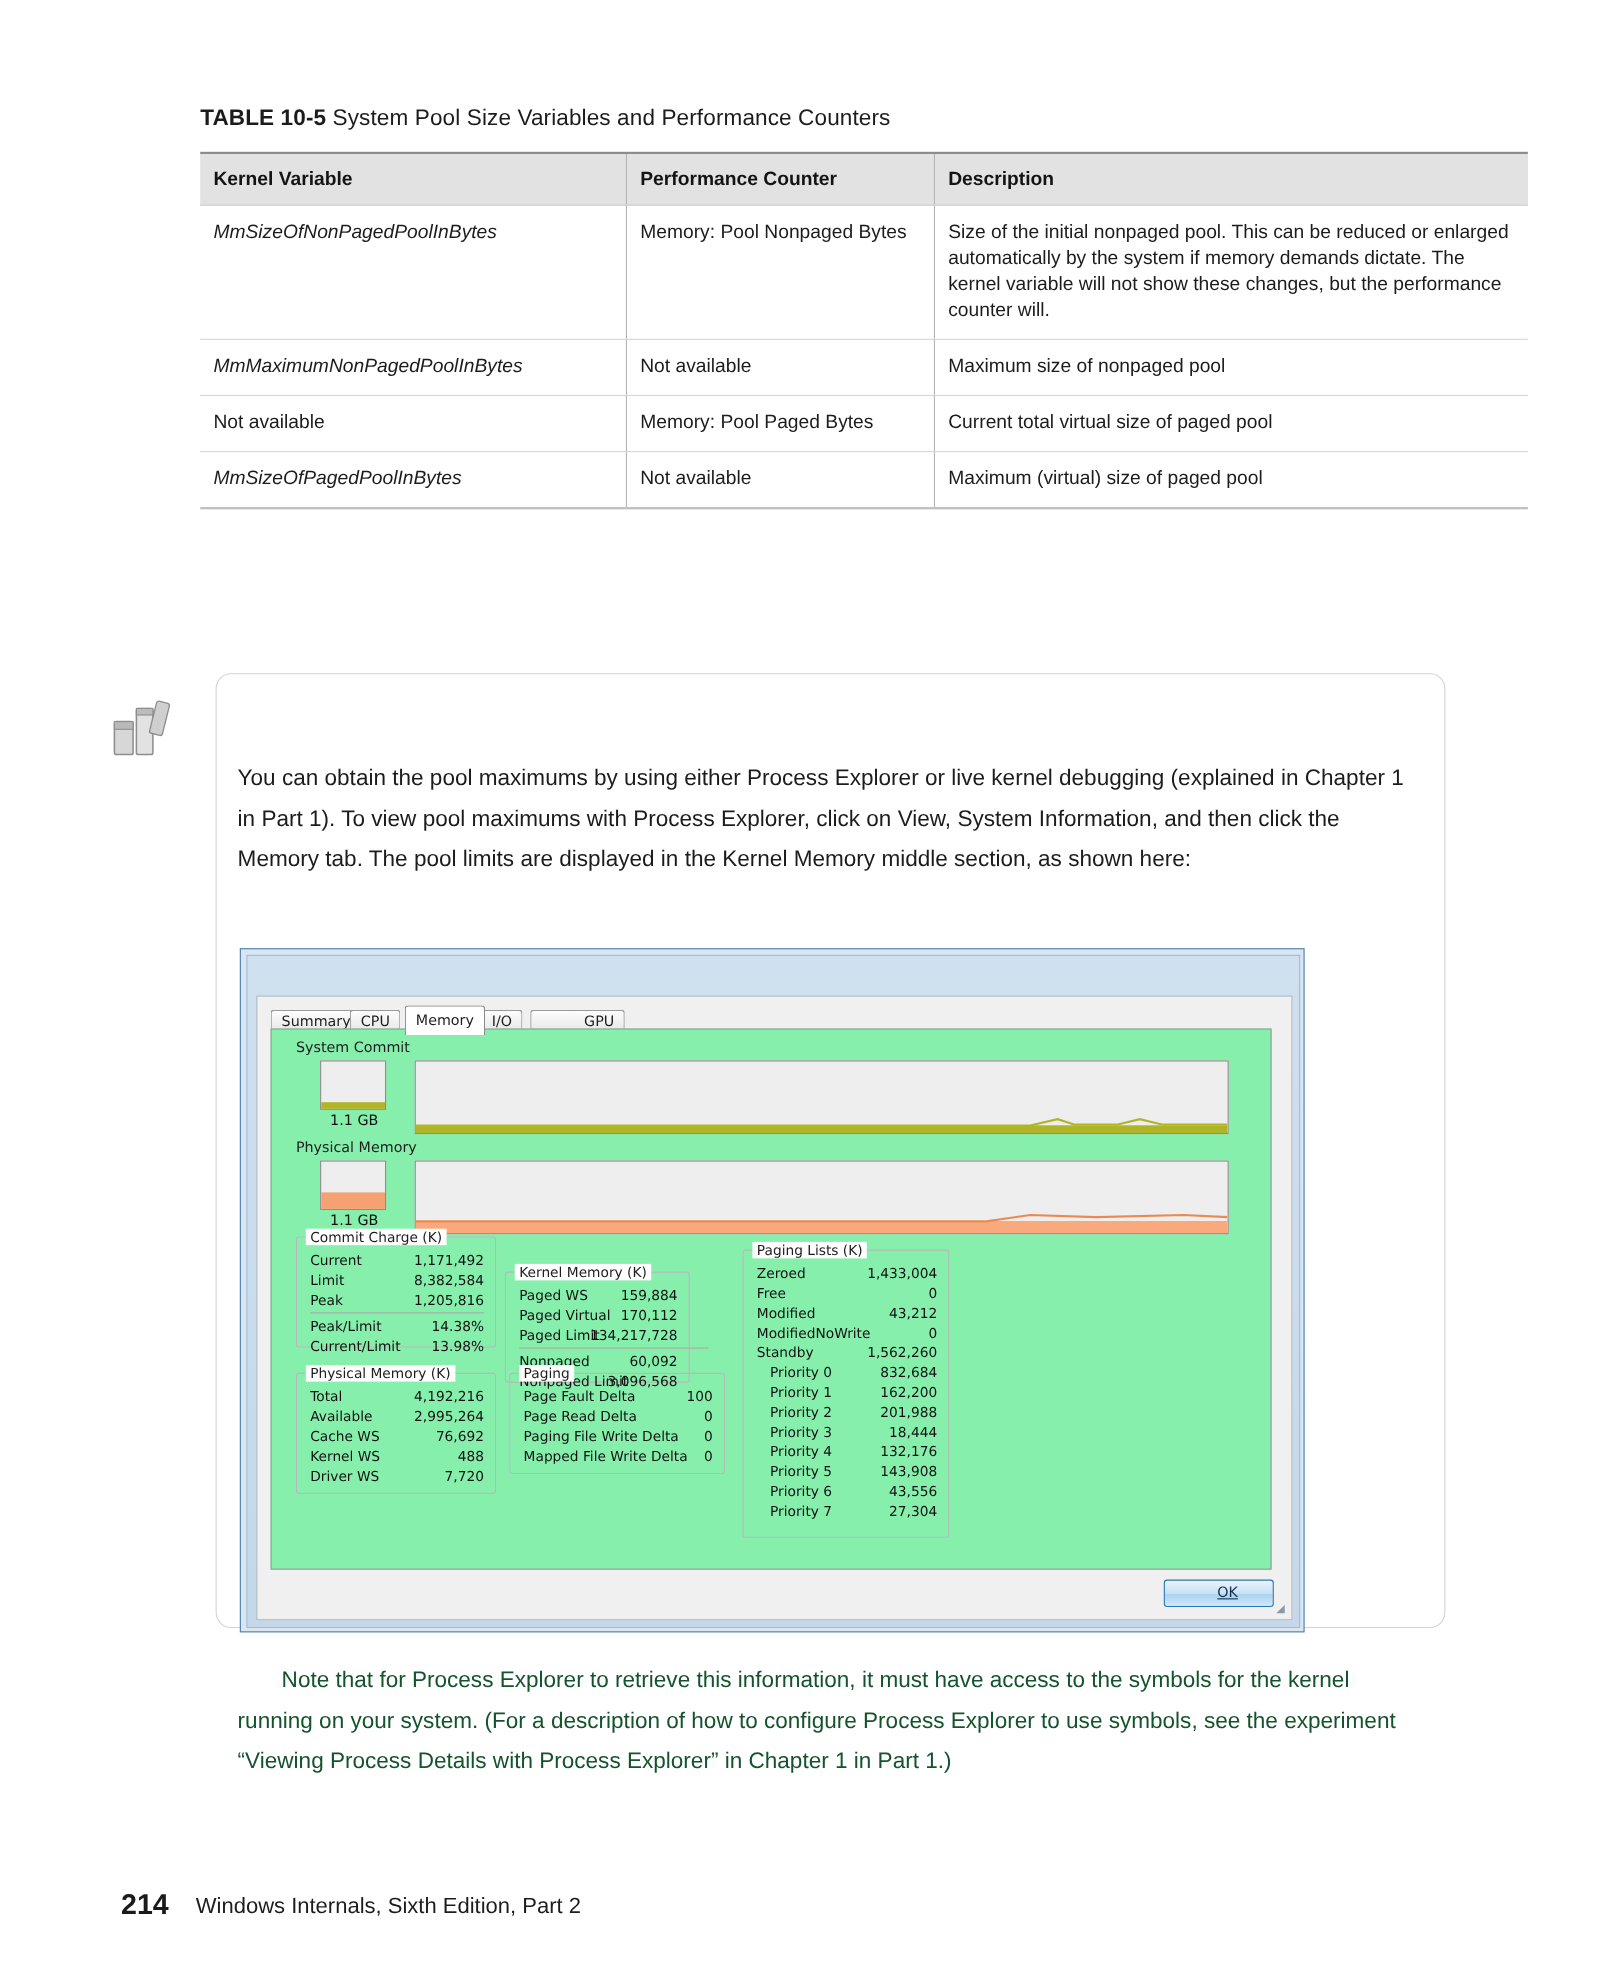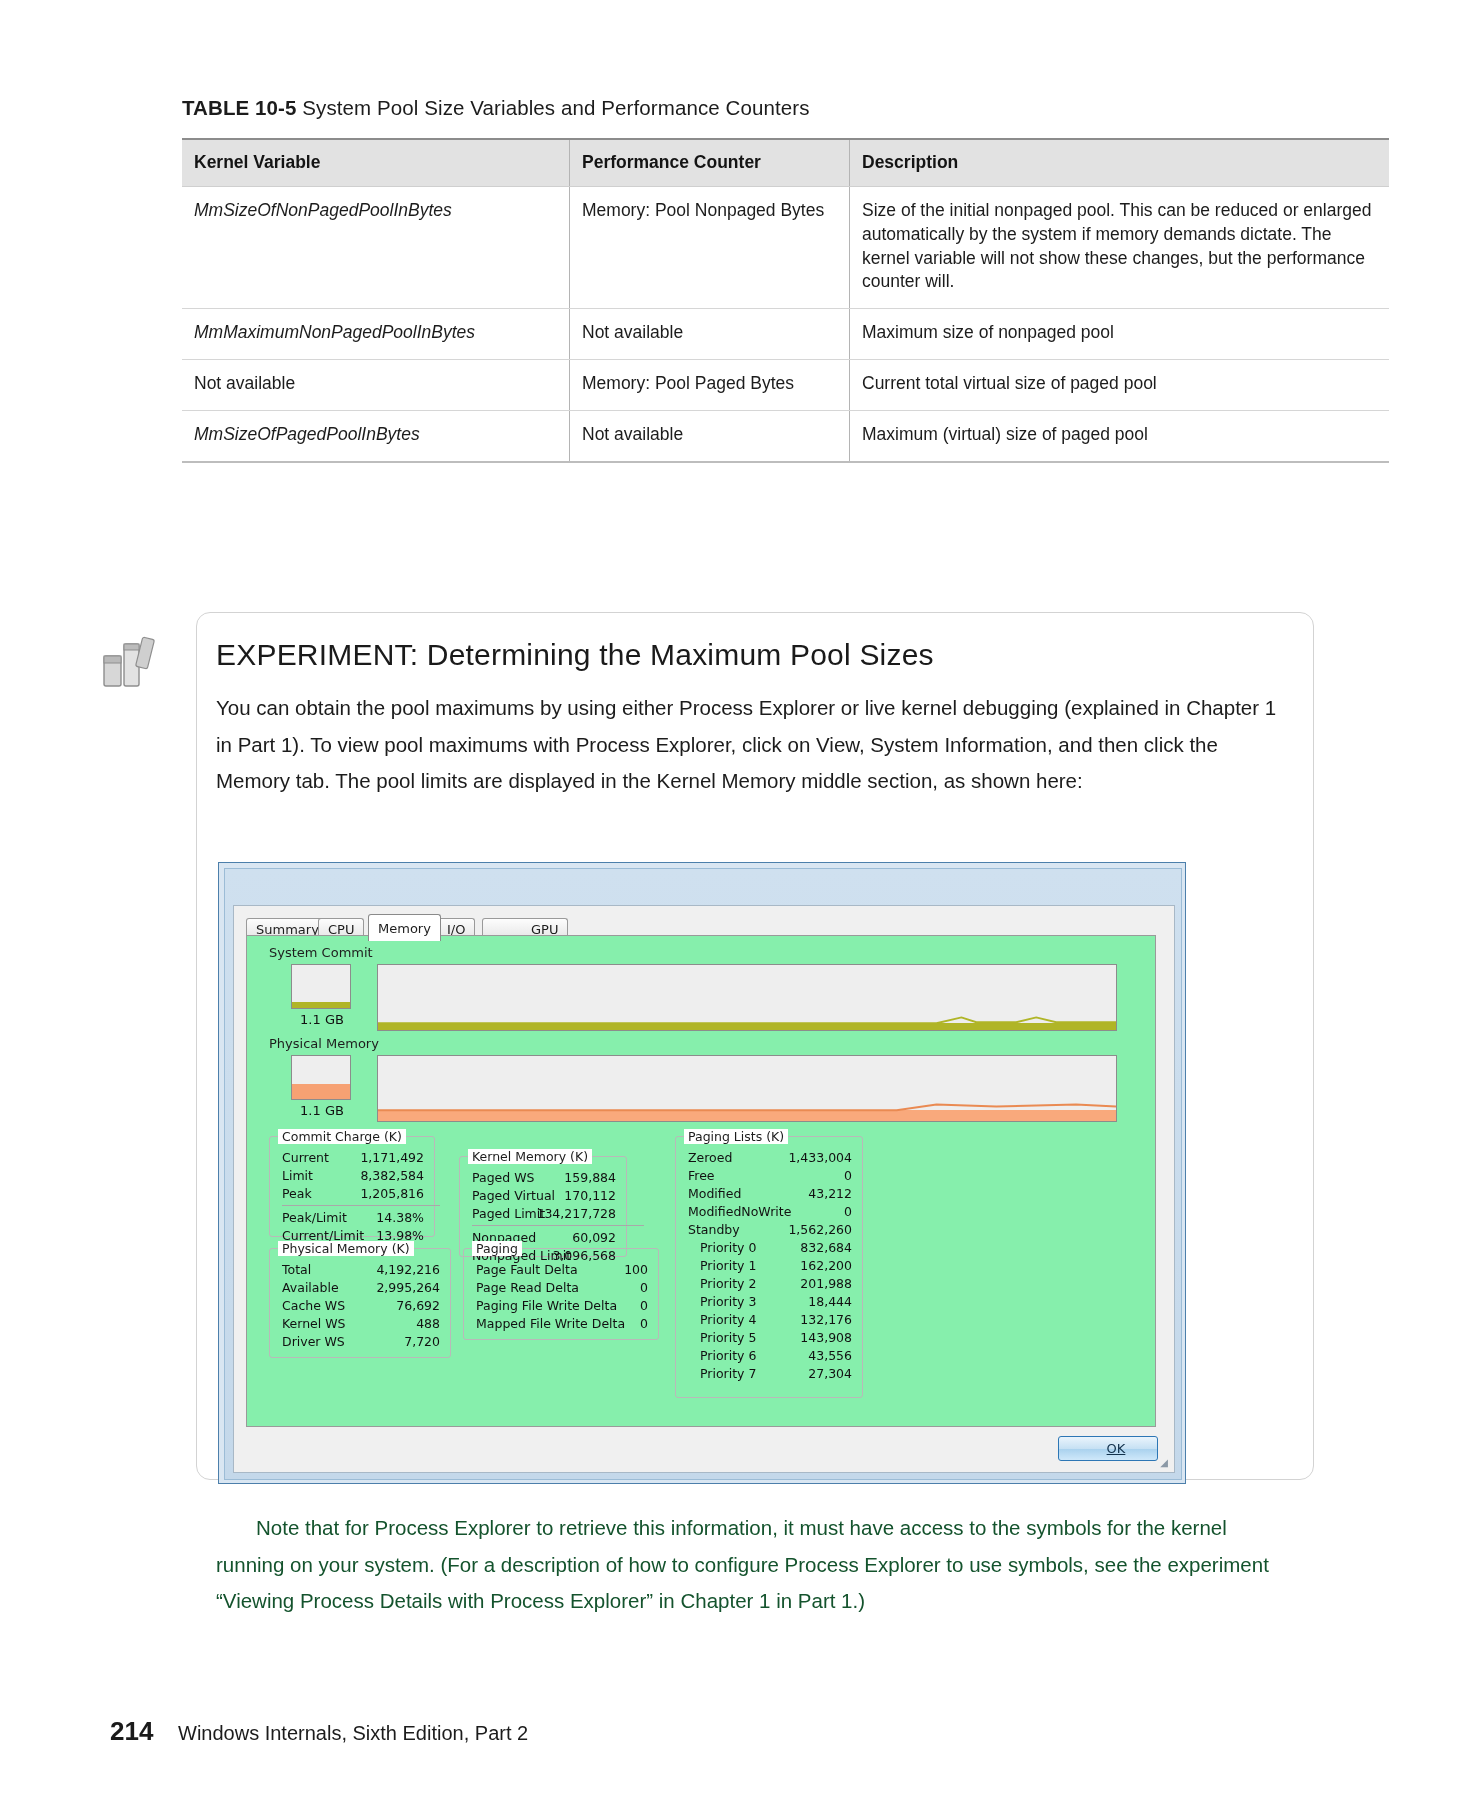--- a/index.html
+++ b/index.html
@@ -383,21 +383,20 @@
   <svg class="exp-icon" viewBox="0 0 62 62">
     <g>
       <rect x="8" y="24" width="17" height="30" rx="2" fill="#d7d7d7" stroke="#8e8e8e" stroke-width="1.4"></rect>
       <rect x="8" y="24" width="17" height="7" fill="#b9b9b9" stroke="#8e8e8e" stroke-width="1"></rect>
       <rect x="28" y="12" width="15" height="42" rx="2" fill="#e2e2e2" stroke="#8e8e8e" stroke-width="1.4"></rect>
       <rect x="28" y="12" width="15" height="6" fill="#bcbcbc" stroke="#8e8e8e" stroke-width="1"></rect>
       <rect x="43" y="6" width="12" height="30" rx="2" fill="#cfcfcf" stroke="#8e8e8e" stroke-width="1.2" transform="rotate(14 49 21)"></rect>
     </g>
   </svg>
 
-  <div class="exp-title">EXPERIMENT: Determining the Maximum Pool Sizes</div>
   <div class="exp-para">You can obtain the pool maximums by using either Process Explorer or live kernel debugging (explained in Chapter 1 in Part 1). To view pool maximums with Process Explorer, click on View, System Information, and then click the Memory tab. The pool limits are displayed in the Kernel Memory middle section, as shown here:</div>
 
   <div class="winshot">
     <div class="win-frame">
 
 
       <div class="win-client">
 
         <div class="tabstrip">
           <div class="tab" style="left:0px;">Summary</div>
@@ -426,21 +425,21 @@
             <div class="fillband" style="height:15px; background:#f6a173;"></div>
           </div>
           <div class="gb-label" style="left:36px; top:167px; width:78px;">1.1 GB</div>
           <div class="bigraph" style="left:130px; top:119px; width:740px; height:67px;">
             <div class="fillband" style="height:11px; background:#f9a97c;"></div>
             <svg viewBox="0 0 740 67" preserveAspectRatio="none" style="position:absolute;left:0;top:0;width:100%;height:100%;">
               <polyline points="0,56 520,56 560,50 620,52 700,50 740,52" fill="none" stroke="#ea8a52" stroke-width="2"></polyline>
             </svg>
           </div>
 
-          <div class="grp" style="left:22px; top:200px; width:166px; height:101px;">
+          <div class="grp" style="left:22px; top:188px; width:182px; height:101px;">
             <div class="grp-title">Commit Charge (K)</div>
             <div class="kv" style="left:12px; top:13px; right:10px;">
               <span class="k">Current</span>
               <span class="v">1,171,492</span>
             </div>
             <div class="kv" style="left:12px; top:31px; right:10px;">
               <span class="k">Limit</span>
               <span class="v">8,382,584</span>
             </div>
             <div class="kv" style="left:12px; top:49px; right:10px;">

